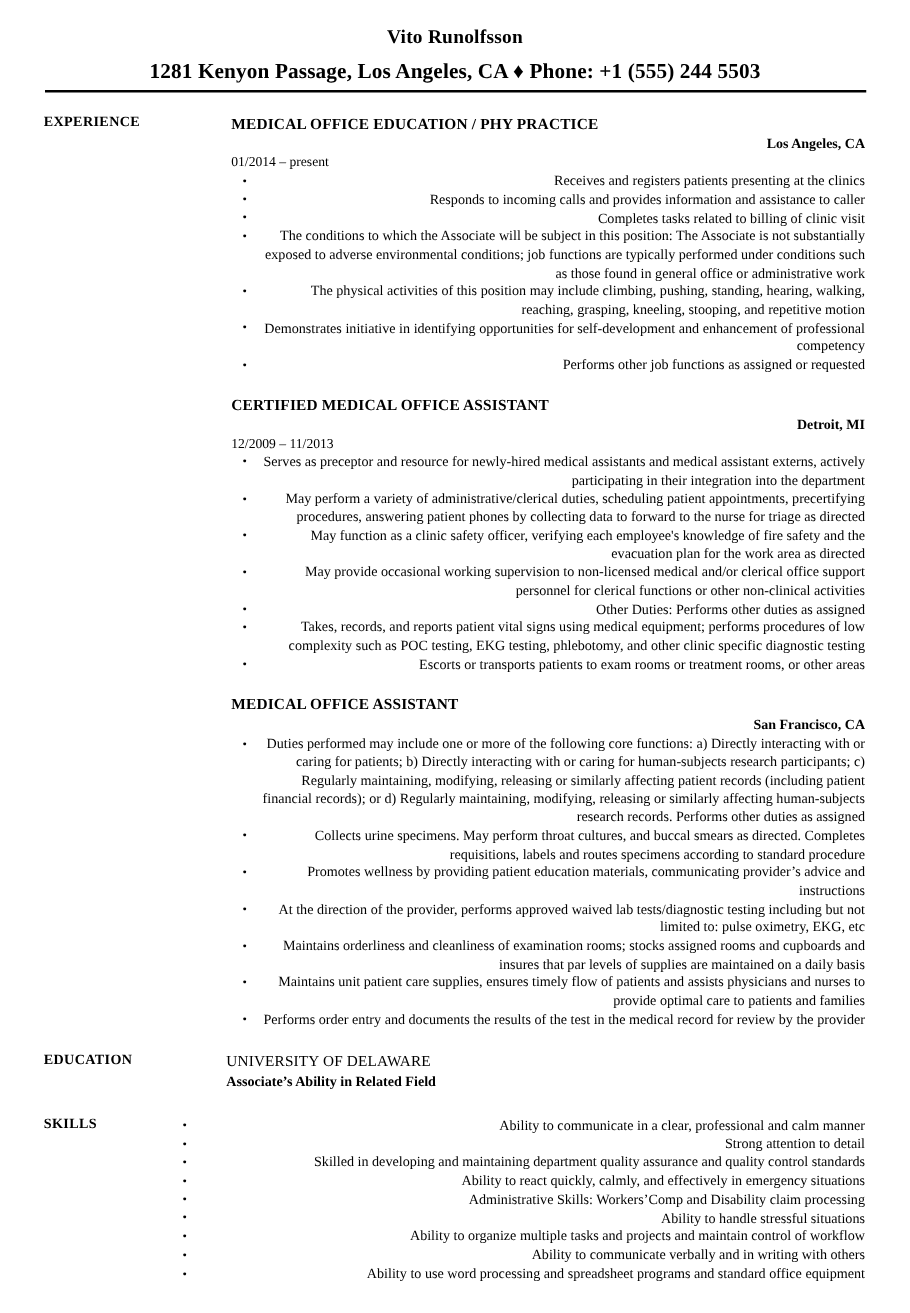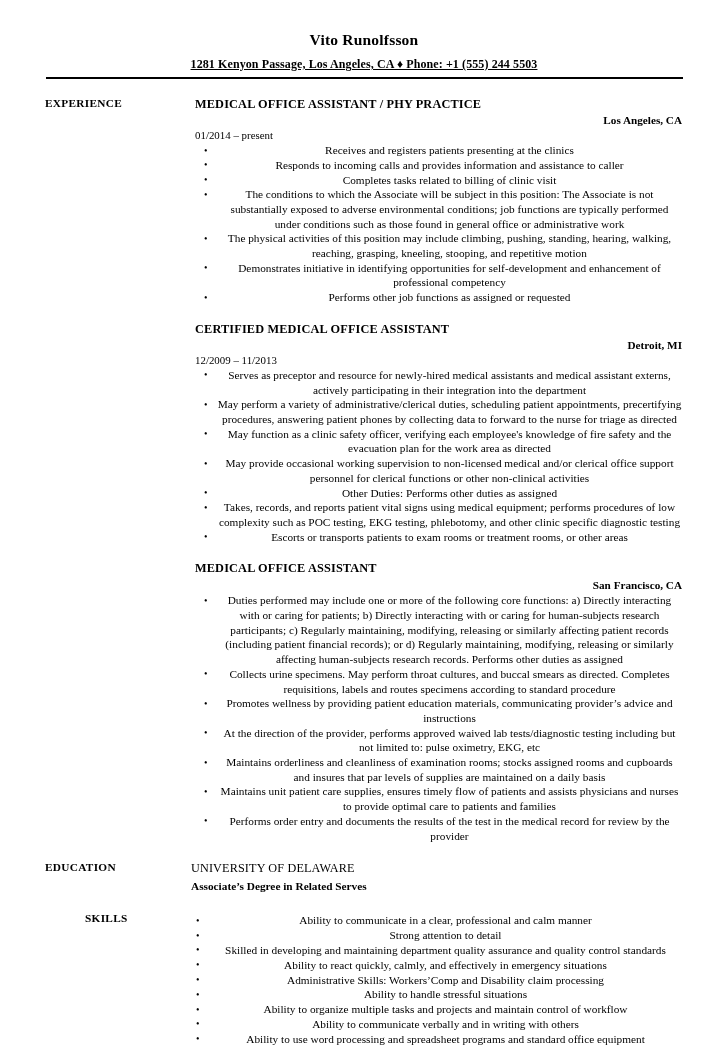--- a/index.html
+++ b/index.html
@@ -13,41 +13,40 @@
     overflow: hidden;
     font-family: "Liberation Serif", "DejaVu Serif", serif;
     color: #000000;
     -webkit-font-smoothing: antialiased;
   }
   .page {
     position: relative;
     width: 728px;
     height: 1050px;
     box-sizing: border-box;
-    padding: 14px;
+    padding: 4px;
   }
 
   
   .header {
     padding-top: 17px;
   }
   .name {
     text-align: center;
     font-size: 15.5px;
     font-weight: bold;
     letter-spacing: 0.2px;
     line-height: 1.1;
   }
   .contact {
     text-align: center;
-    font-size: 12px;
+    font-size: 17px;
     font-weight: bold;
     margin-top: 9px;
     letter-spacing: 0.1px;
-    text-decoration: underline;
   }
   .rule {
     margin: 5px 31px 0 32px;
     border-top: 2.2px solid #000;
     height: 0;
   }
 
   
   .section {
     display: flex;
@@ -65,21 +64,21 @@
     white-space: nowrap;
   }
   .section-body {
     flex: 1 1 auto;
     padding-right: 32px;
     box-sizing: border-box;
   }
 
   #experience-section { margin-top: 18px; gap: 48px; }
   #education-section  { margin-top: 18px; gap: 44px; }
-  #skills-section     { margin-top: 18px; margin-left: 40px; }
+  #skills-section     { margin-top: 18px; }
 
   
   .job { margin-bottom: 0; }
   .job + .job { margin-top: 17px; }
 
   .job-title {
     font-size: 12.3px;
     font-weight: bold;
     letter-spacing: 0.15px;
     line-height: 1.25;
@@ -103,21 +102,21 @@
     list-style: none;
     margin: 1px 0 0 0;
     padding: 0;
   }
   ul.bullets > li {
     position: relative;
     font-size: 11.3px;
     line-height: 14.7px;
     padding-left: 22px;
     margin: 0;
-    text-align: center;
+    text-align: right;
   }
   ul.bullets > li::before {
     content: "\2022";
     position: absolute;
     left: 9px;
     top: -0.5px;
     font-size: 10px;
     line-height: 15.5px;
   }
 
@@ -146,21 +145,21 @@
   <div class="header">
     <div class="name">Vito Runolfsson</div>
     <div class="contact">1281 Kenyon Passage, Los Angeles, CA ♦ Phone: +1 (555) 244 5503</div>
     <div class="rule"></div>
   </div>
 
   <div class="section" id="experience-section">
     <div class="section-label">EXPERIENCE</div>
     <div class="section-body" id="experience-body">
         <div class="job">
-          <div class="job-title">MEDICAL OFFICE ASSISTANT / PHY PRACTICE</div>
+          <div class="job-title">MEDICAL OFFICE EDUCATION / PHY PRACTICE</div>
           <div class="job-location">Los Angeles, CA</div>
           <div class="job-dates">01/2014 – present</div>
           <ul class="bullets">
             <li>Receives and registers patients presenting at the clinics</li>
             <li>Responds to incoming calls and provides information and assistance to caller</li>
             <li>Completes tasks related to billing of clinic visit</li>
             <li>The conditions to which the Associate will be subject in this position: The Associate is not substantially exposed to adverse environmental conditions; job functions are typically performed under conditions such as those found in general office or administrative work</li>
             <li>The physical activities of this position may include climbing, pushing, standing, hearing, walking, reaching, grasping, kneeling, stooping, and repetitive motion</li>
             <li>Demonstrates initiative in identifying opportunities for self-development and enhancement of professional competency</li>
             <li>Performs other job functions as assigned or requested</li>
@@ -194,21 +193,21 @@
           </ul>
         </div>
       </div>
   </div>
 
   <div class="section" id="education-section">
     <div class="section-label">EDUCATION</div>
     <div class="section-body" id="education-body">
         <div class="edu">
           <div class="edu-school">UNIVERSITY OF DELAWARE</div>
-          <div class="edu-degree">Associate’s Degree in Related Serves</div>
+          <div class="edu-degree">Associate’s Ability in Related Field</div>
         </div>
       </div>
   </div>
 
   <div class="section" id="skills-section">
     <div class="section-label">SKILLS</div>
     <div class="section-body">
       <ul class="bullets" id="skills-list">
           <li>Ability to communicate in a clear, professional and calm manner</li>
           <li>Strong attention to detail</li>

